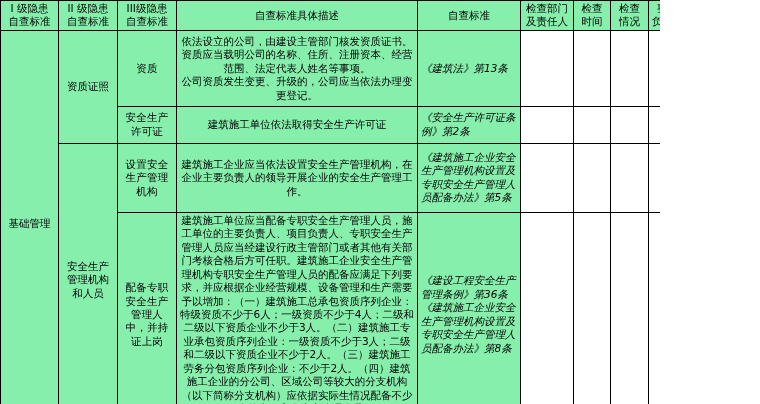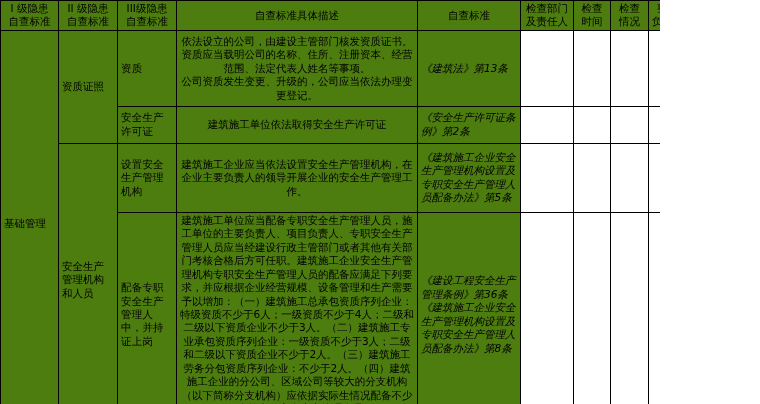--- a/index.html
+++ b/index.html
@@ -10,21 +10,21 @@
   body {
     font-family: "DejaVu Sans", "Liberation Sans", sans-serif;
     color: #000000;
     -webkit-font-smoothing: none;
   }
   #sheet {
     position: relative;
     width: 660px;
     height: 404px;
     overflow: hidden;
-    background: #4d7c0f;
+    background: #86efac;
   }
   table.checklist {
     border-collapse: collapse;
     table-layout: fixed;
     width: 760px;
     border: 1px solid #000;
   }
   table.checklist td,
   table.checklist th {
     border: 1px solid #000;
@@ -43,20 +43,21 @@
     line-height: 1.18;
     height: 26px;
     padding: 1px 1px;
   }
   thead th .l {
     display: block;
     white-space: nowrap;
   }
   
   td.lvl1, td.lvl2, td.lvl3 {
+    text-align: center;
     font-size: 10.5px;
     line-height: 1.3;
   }
   td.lvl1 { font-weight: bold; }
   td.lvl3 { letter-spacing: 0.2px; }
   
   td.desc {
     text-align: center;
     vertical-align: middle;
     font-size: 10.5px;

